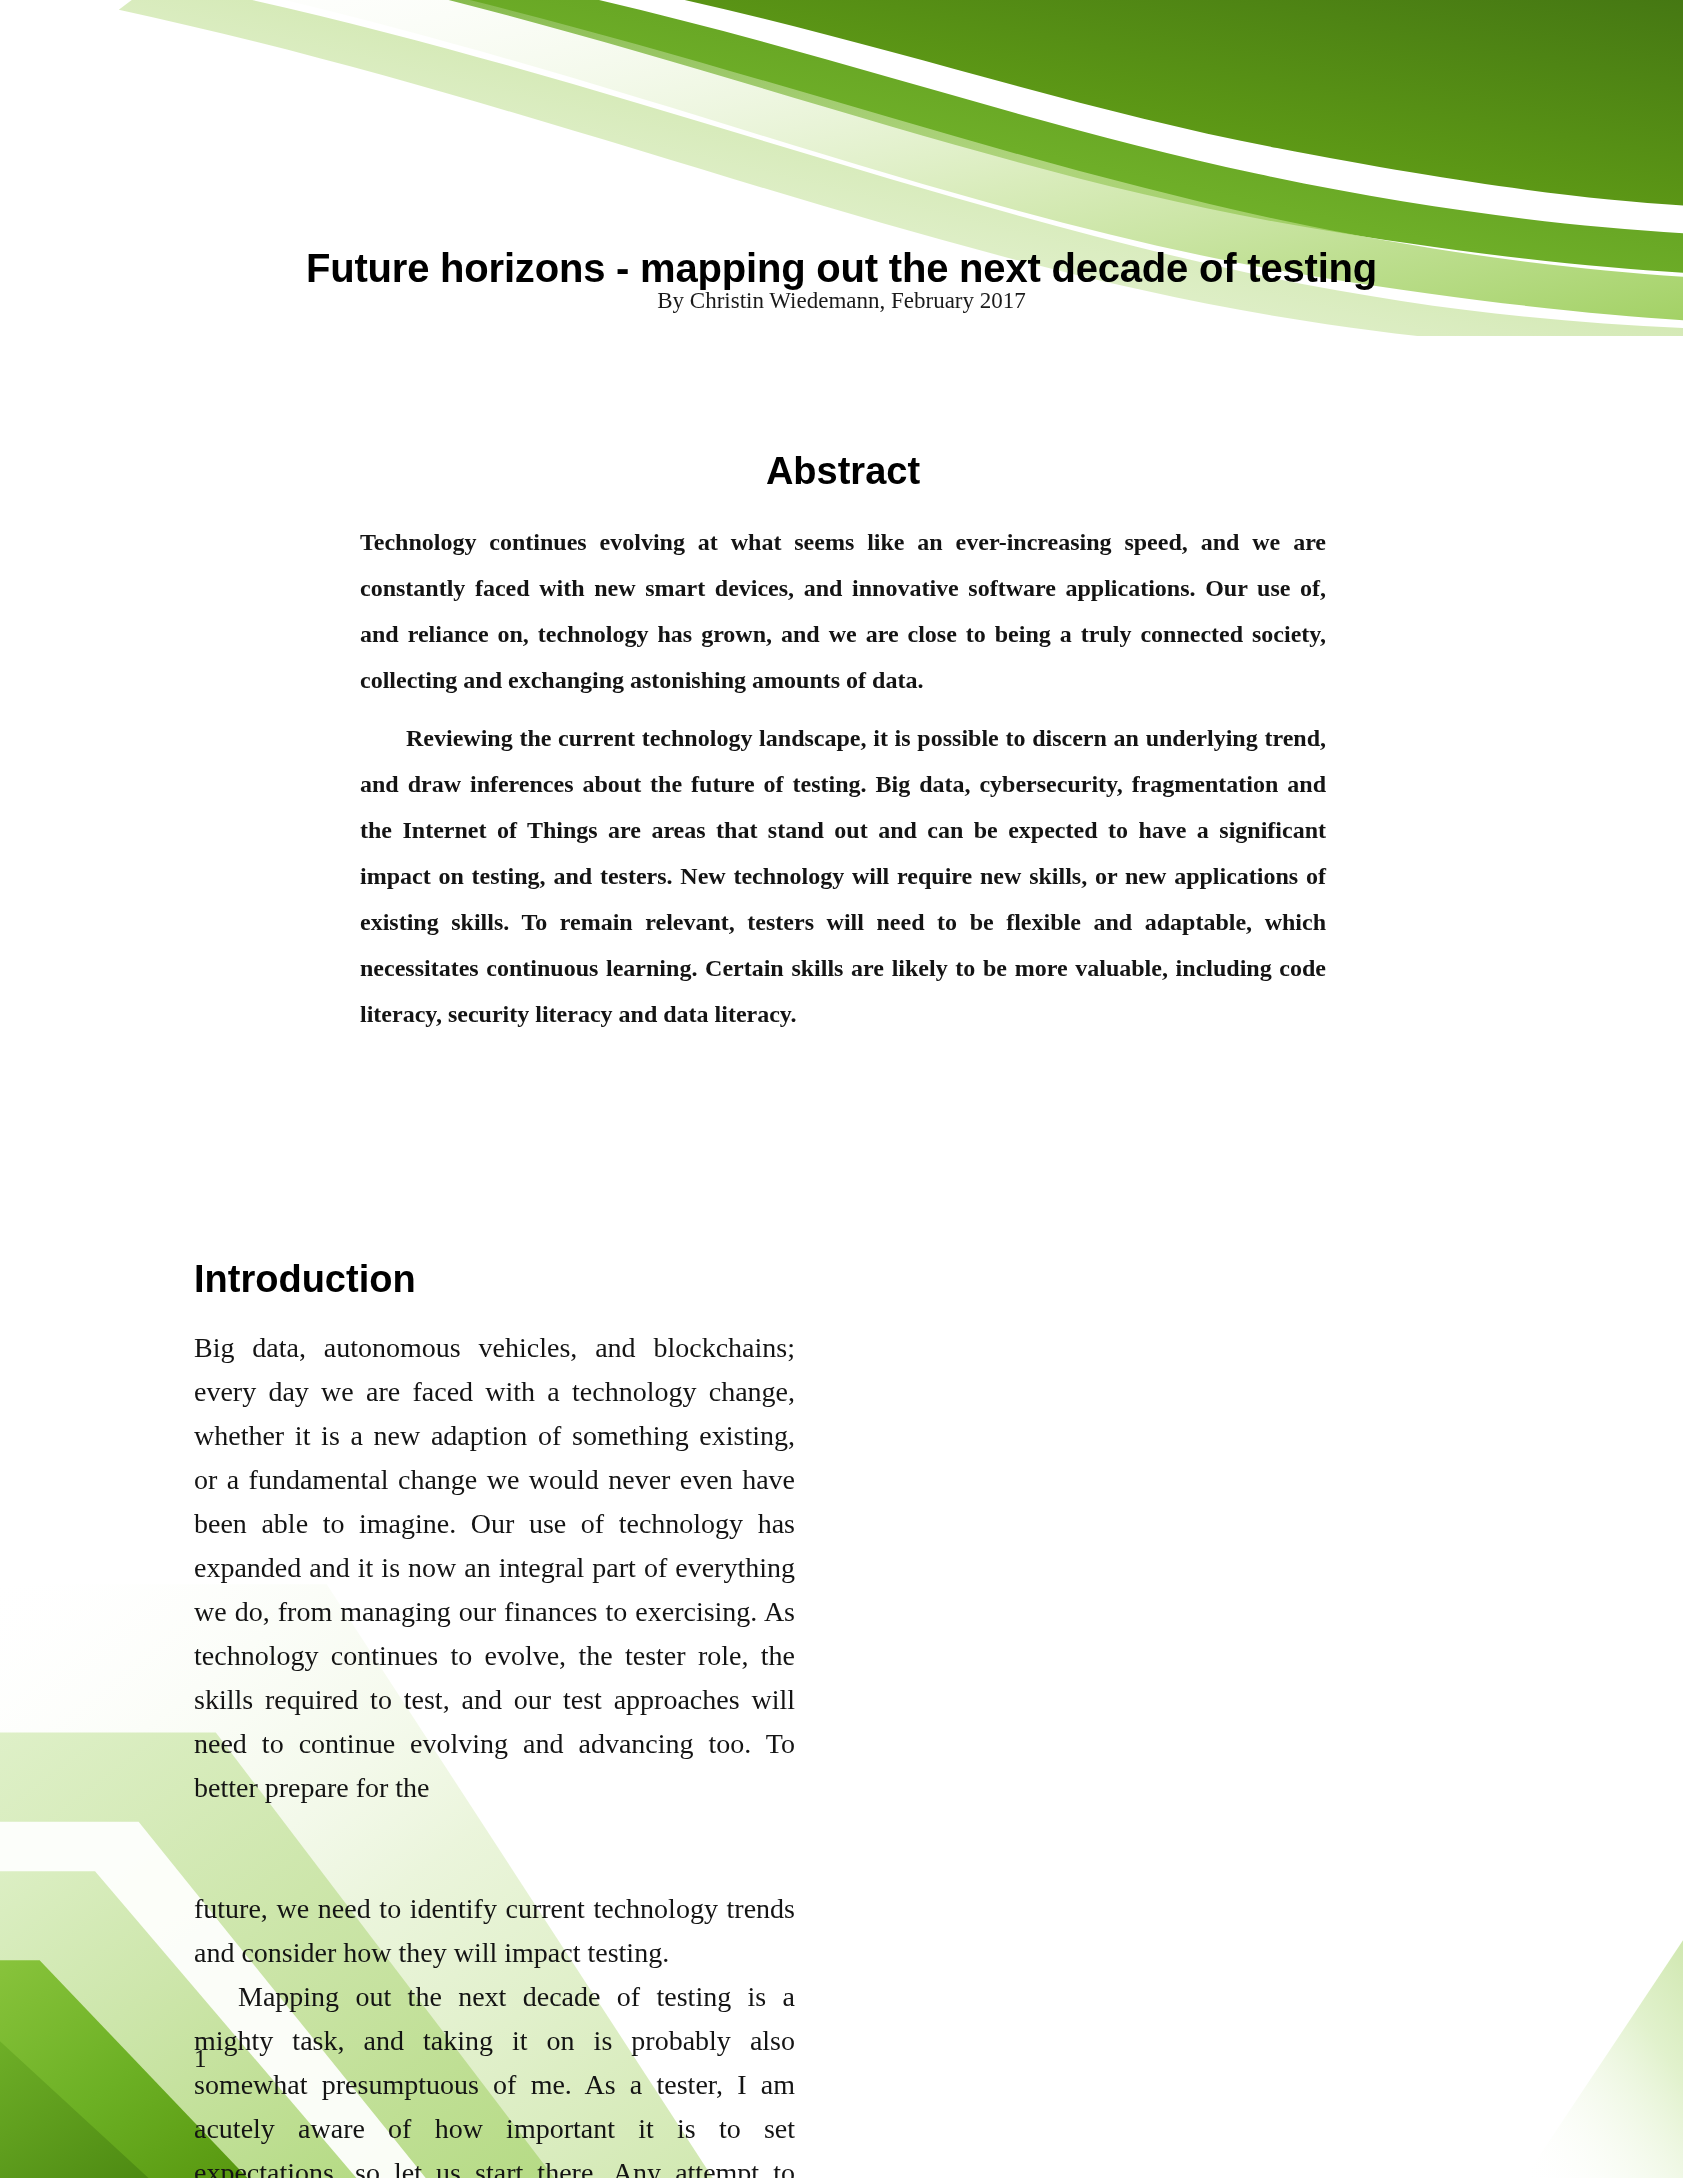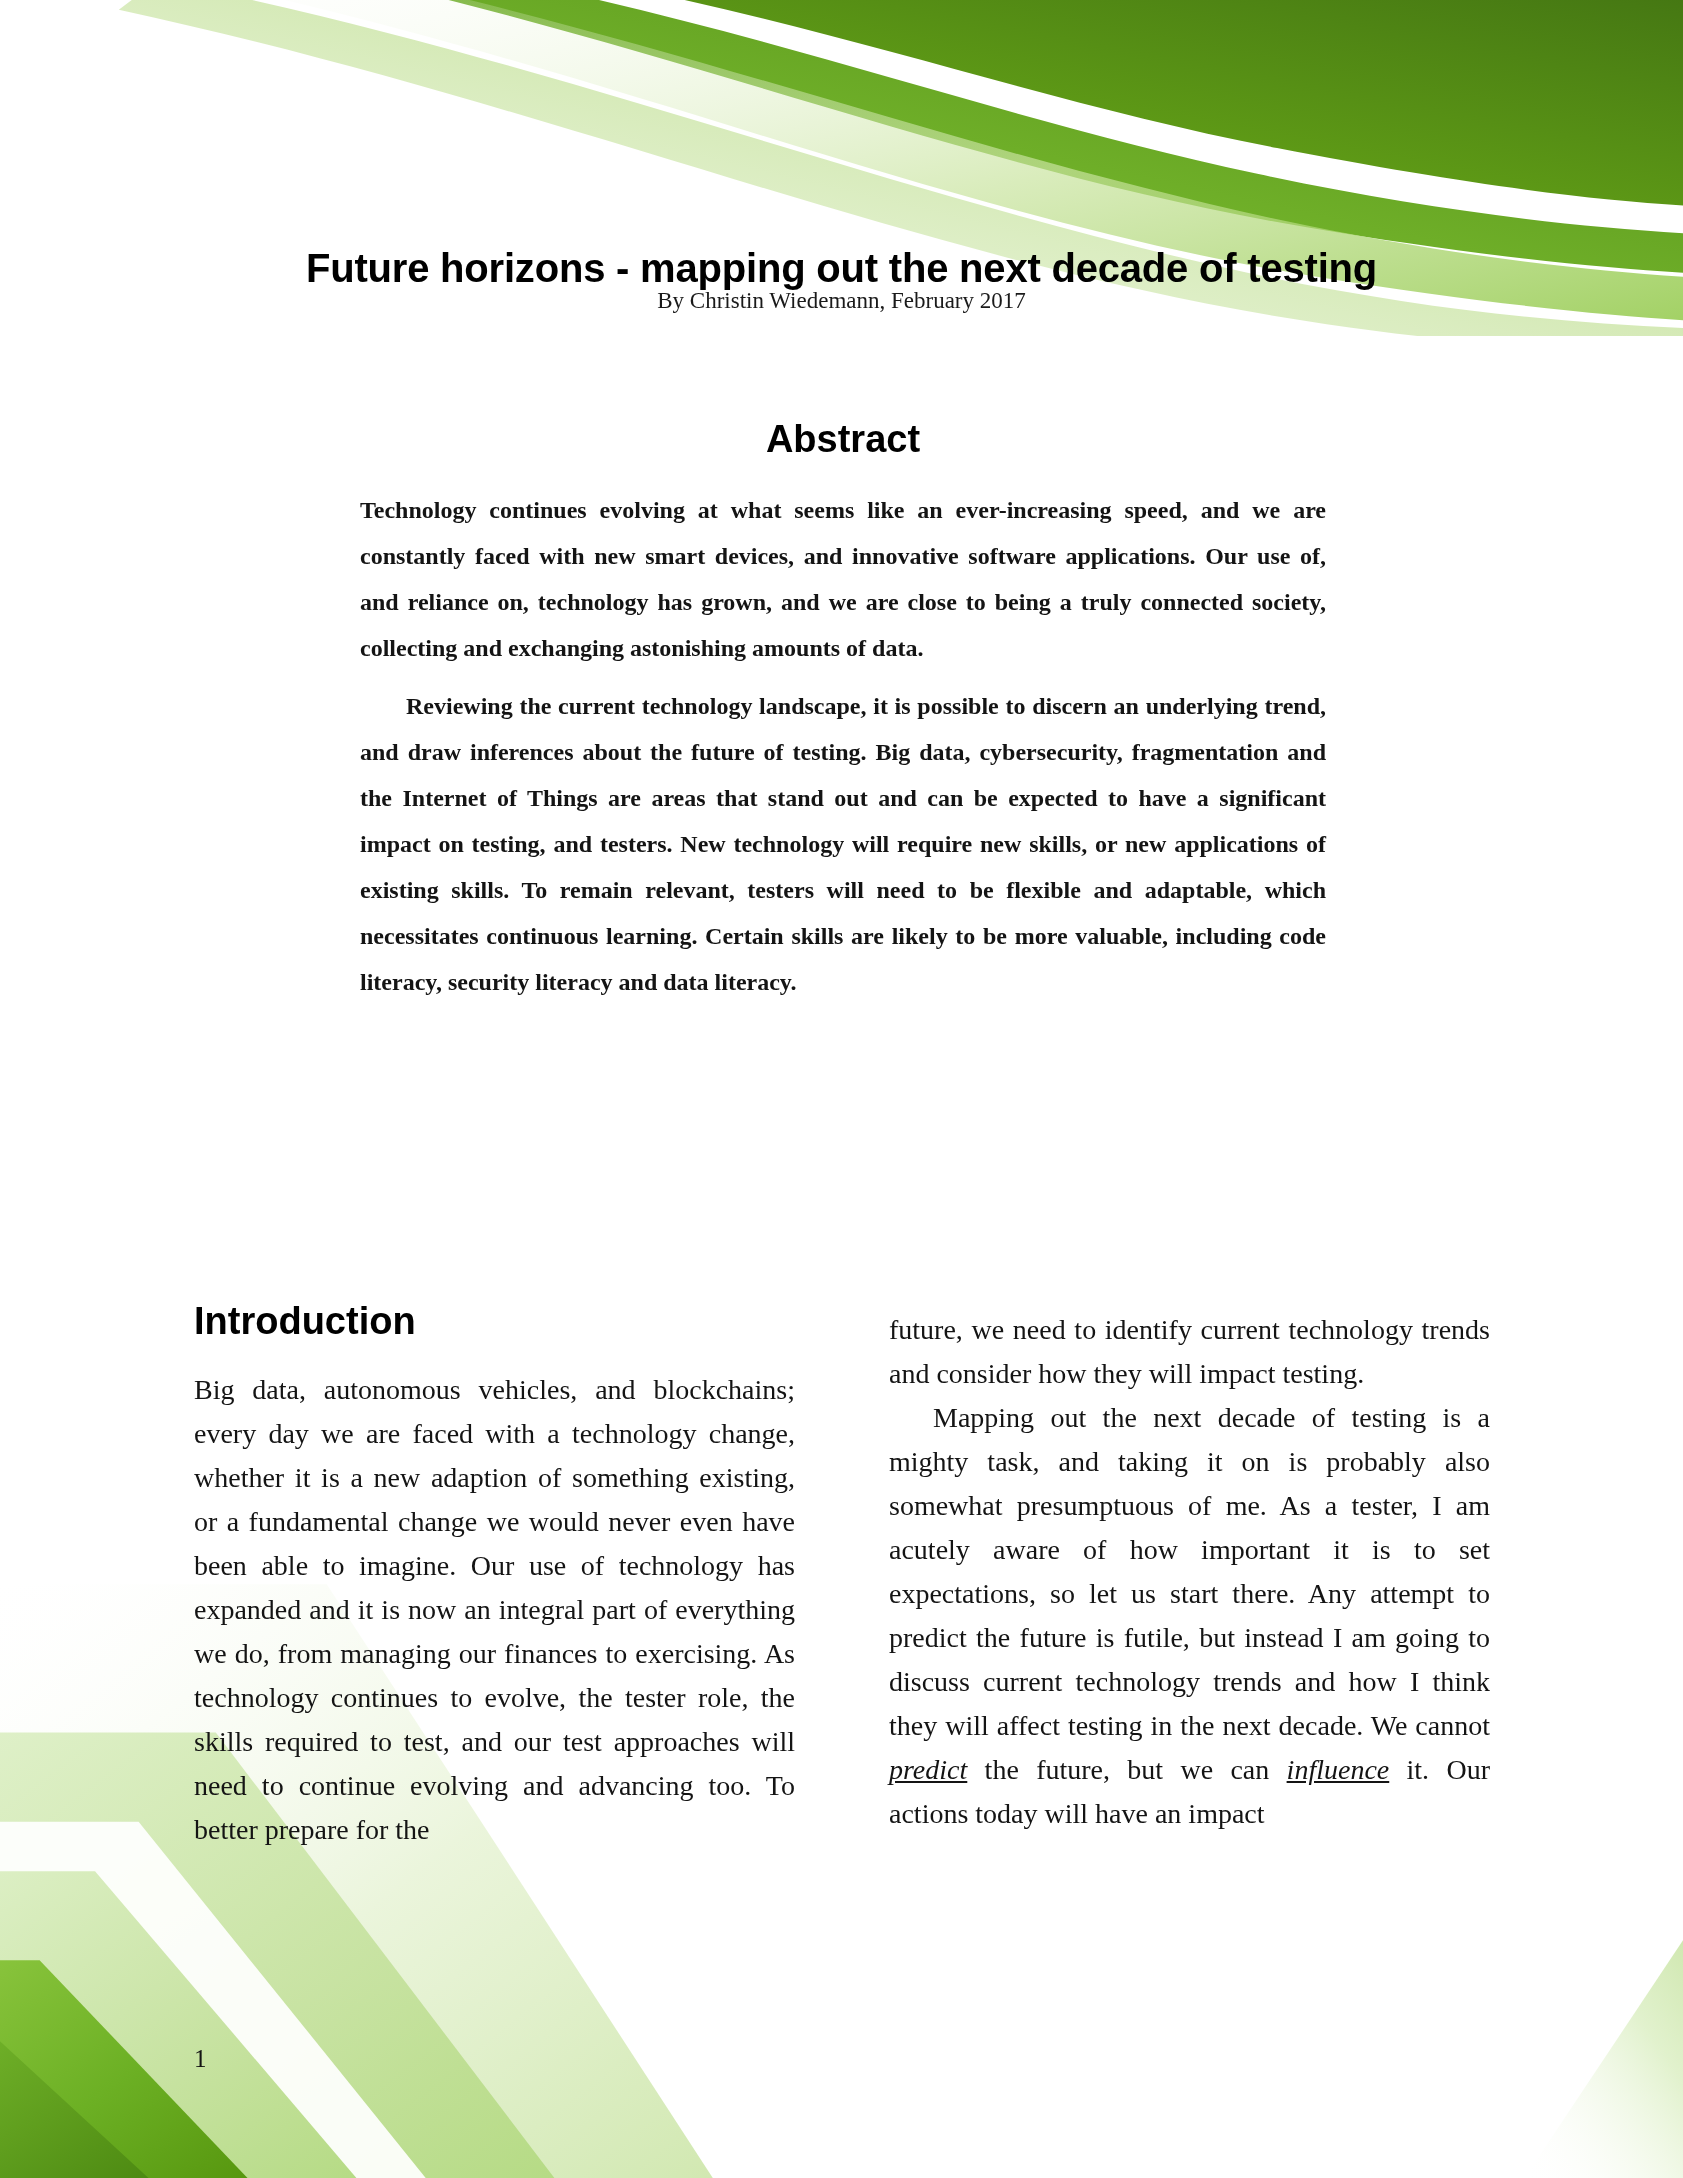--- a/index.html
+++ b/index.html
@@ -97,21 +97,21 @@
     left: 0;
     width: 1683px;
     text-align: center;
     font-family: "Liberation Serif", serif;
     font-size: 23px;
     color: #1a1a1a;
   }
 
   .abstract-block {
     position: absolute;
-    top: 418px;
+    top: 450px;
     left: 348px;
     width: 990px;
   }
   .abstract-heading {
     text-align: center;
     font-family: "Liberation Sans", sans-serif;
     font-weight: bold;
     font-size: 38px;
     color: #000000;
     margin: 0 0 26px 0;
@@ -124,26 +124,27 @@
     line-height: 46px;
     color: #141414;
     font-weight: bold;
   }
   .abstract-body p.indent {
     text-indent: 46px;
   }
 
   .columns {
     position: absolute;
-    top: 1302px;
+    top: 1260px;
     left: 194px;
     width: 1297px;
     height: 653px;
     display: flex;
-    gap: 94px;
+    gap: 71px;
+    flex-direction: column;
   }
   .col {
     width: 601px;
   }
   .section-heading {
     font-family: "Liberation Sans", sans-serif;
     font-weight: bold;
     font-size: 38px;
     color: #000000;
     margin: 0 0 28px 0;

